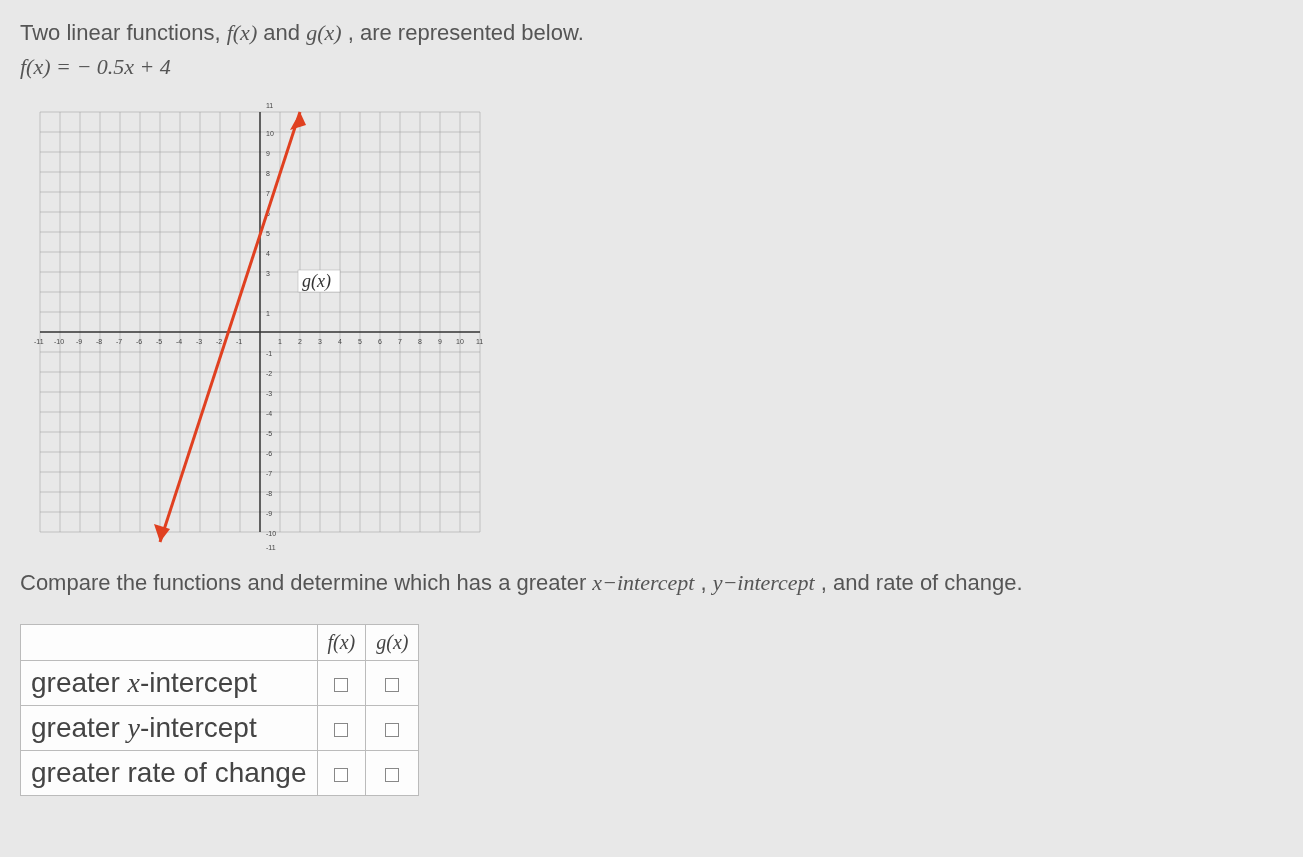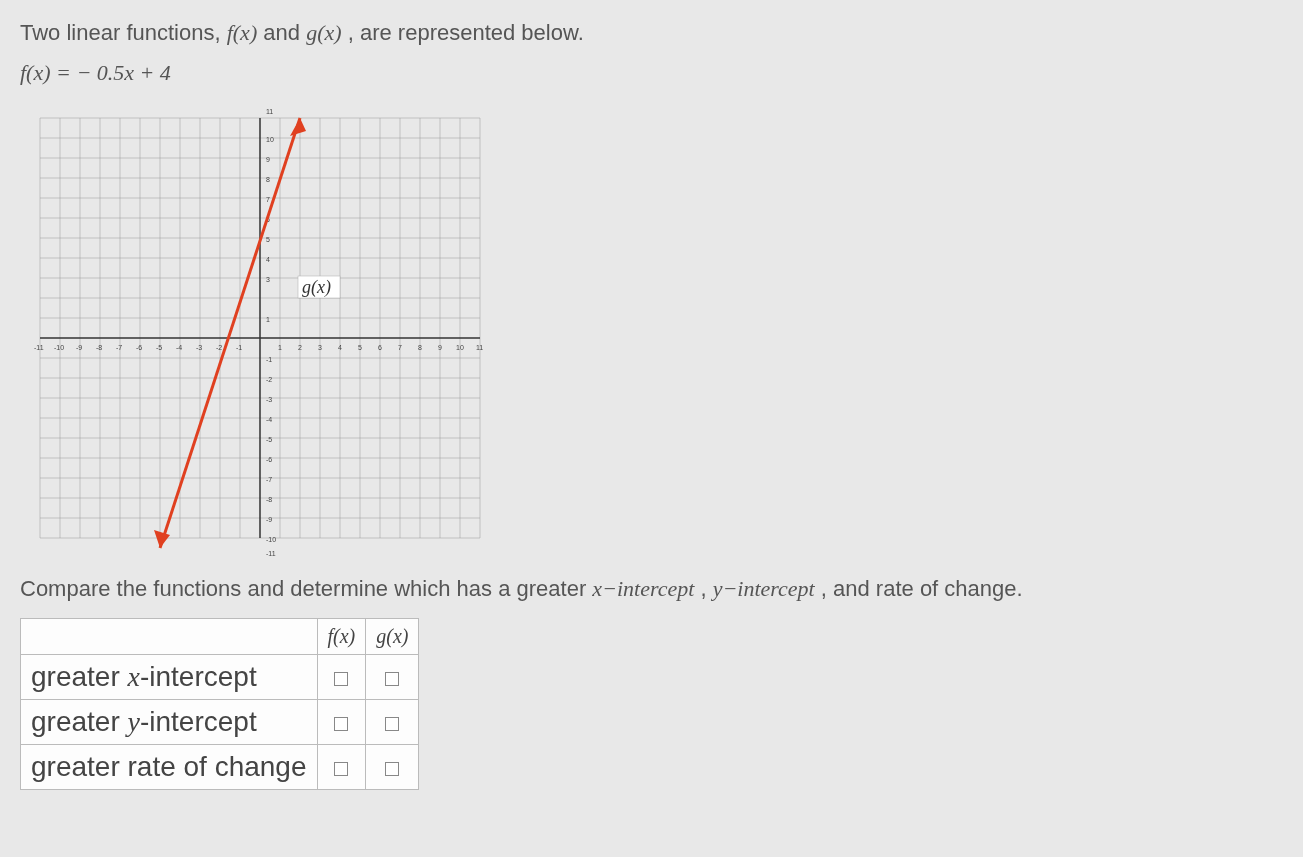--- a/index.html
+++ b/index.html
@@ -7,21 +7,21 @@
       font-family: Arial, sans-serif;
       background: #e8e8e8;
       padding: 20px;
       color: #444;
       width: 1303px;
       min-height: 857px;
     }
     .intro-line {
       font-size: 22px;
       color: #555;
-      margin-bottom: 14px;
+      margin-bottom: 8px;
     }
     .math {
       font-family: "Times New Roman", serif;
       font-style: italic;
     }
     .equation {
       font-family: Liberation Serif, serif;
       font-style: italic;
       font-size: 22px;
       color: #555;
@@ -35,21 +35,21 @@
     }
     .gridline { stroke: #999; stroke-width: 0.5; }
     .axis { stroke: #333; stroke-width: 1.5; }
     .tick-label { font-family: Arial; font-size: 7px; fill: #444; }
     .g-line { stroke: #e04020; stroke-width: 3; }
     .g-arrow { fill: #e04020; }
     .g-label { font-family: "Times New Roman", serif; font-style: italic; font-size: 18px; fill: #333; }
     .question-line {
       font-size: 22px;
       color: #555;
-      margin-bottom: 16px;
+      margin-bottom: 28px;
     }
     table.compare {
       border-collapse: collapse;
       background: #fdfdfd;
     }
     table.compare td, table.compare th {
       border: 1px solid #bbb;
       padding: 6px 10px;
       font-size: 28px;
       color: #444;

